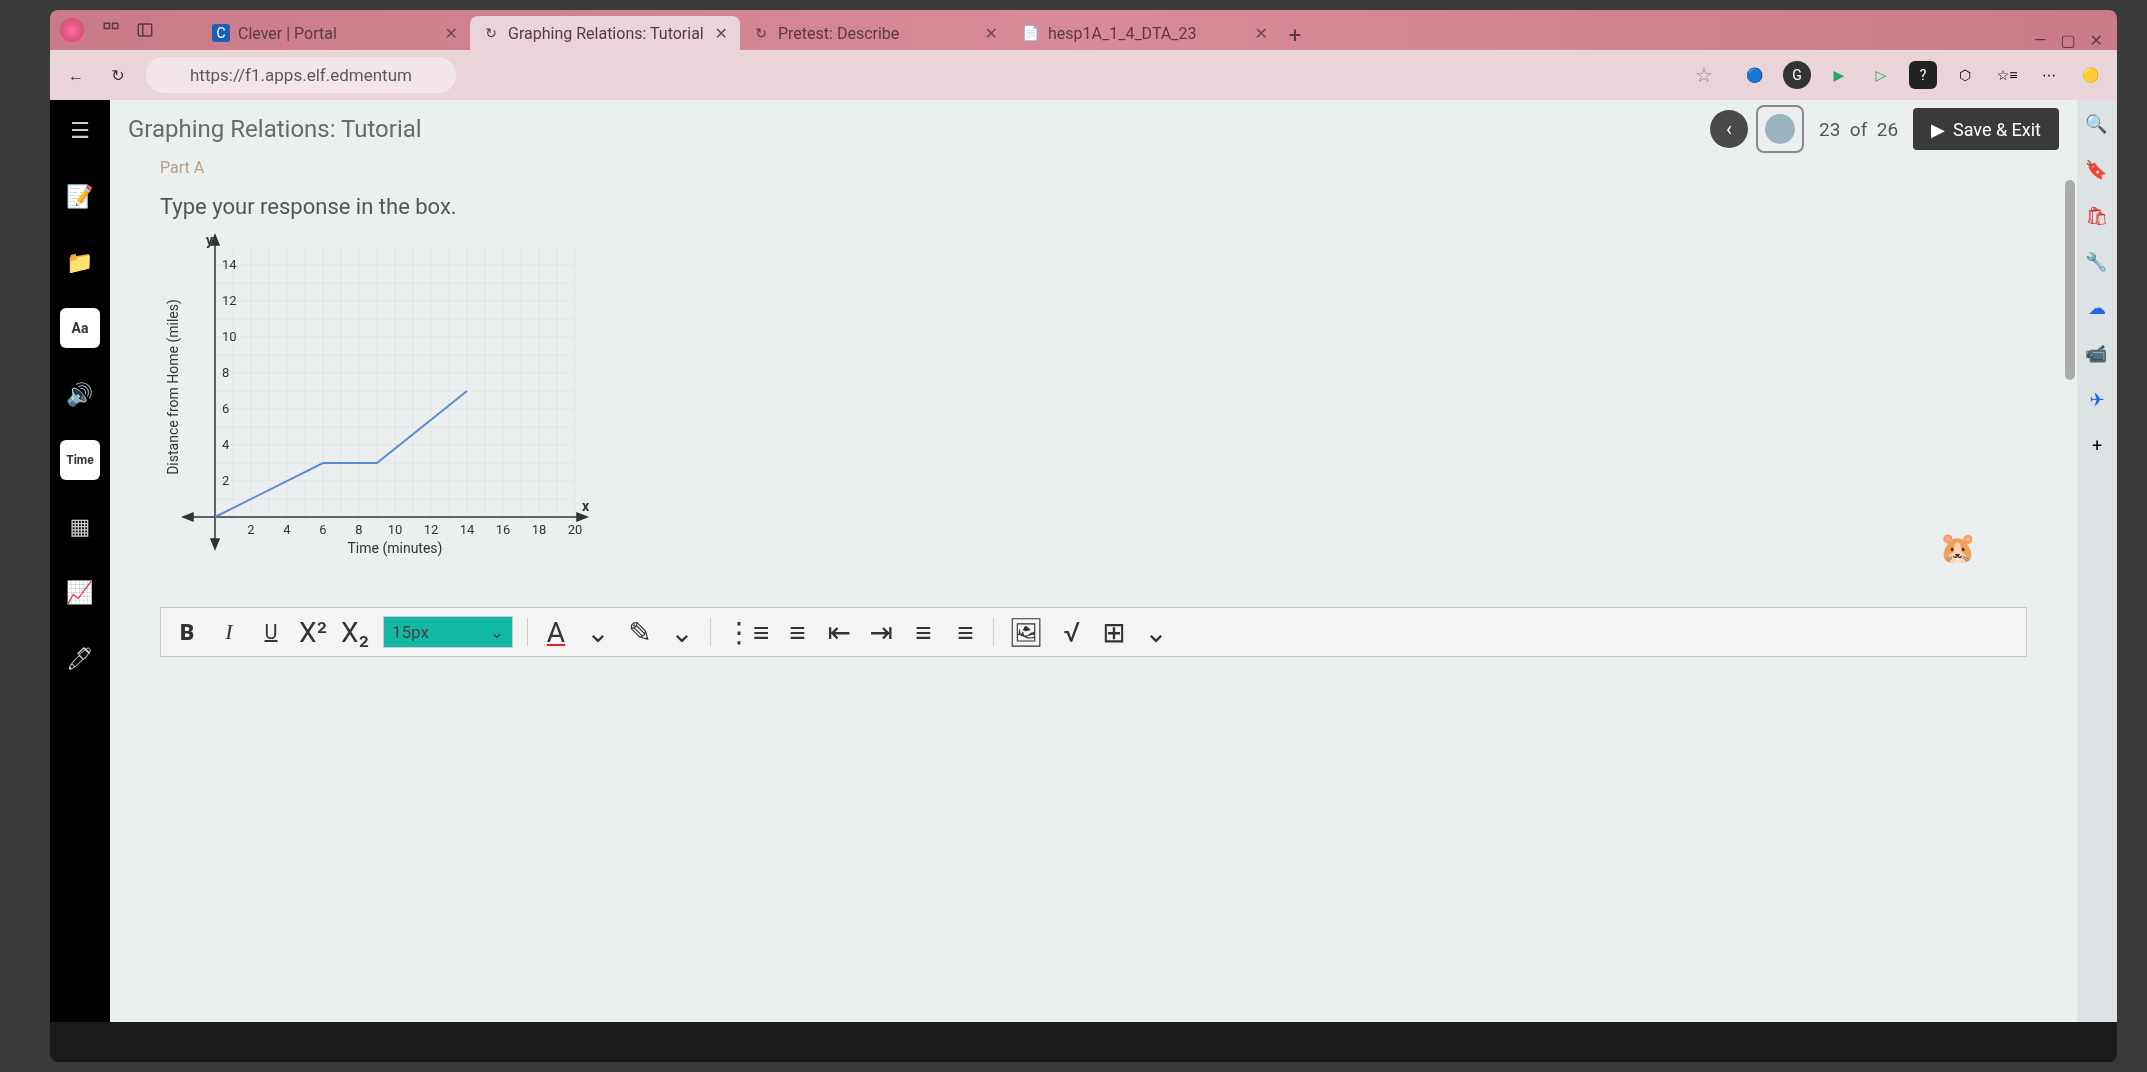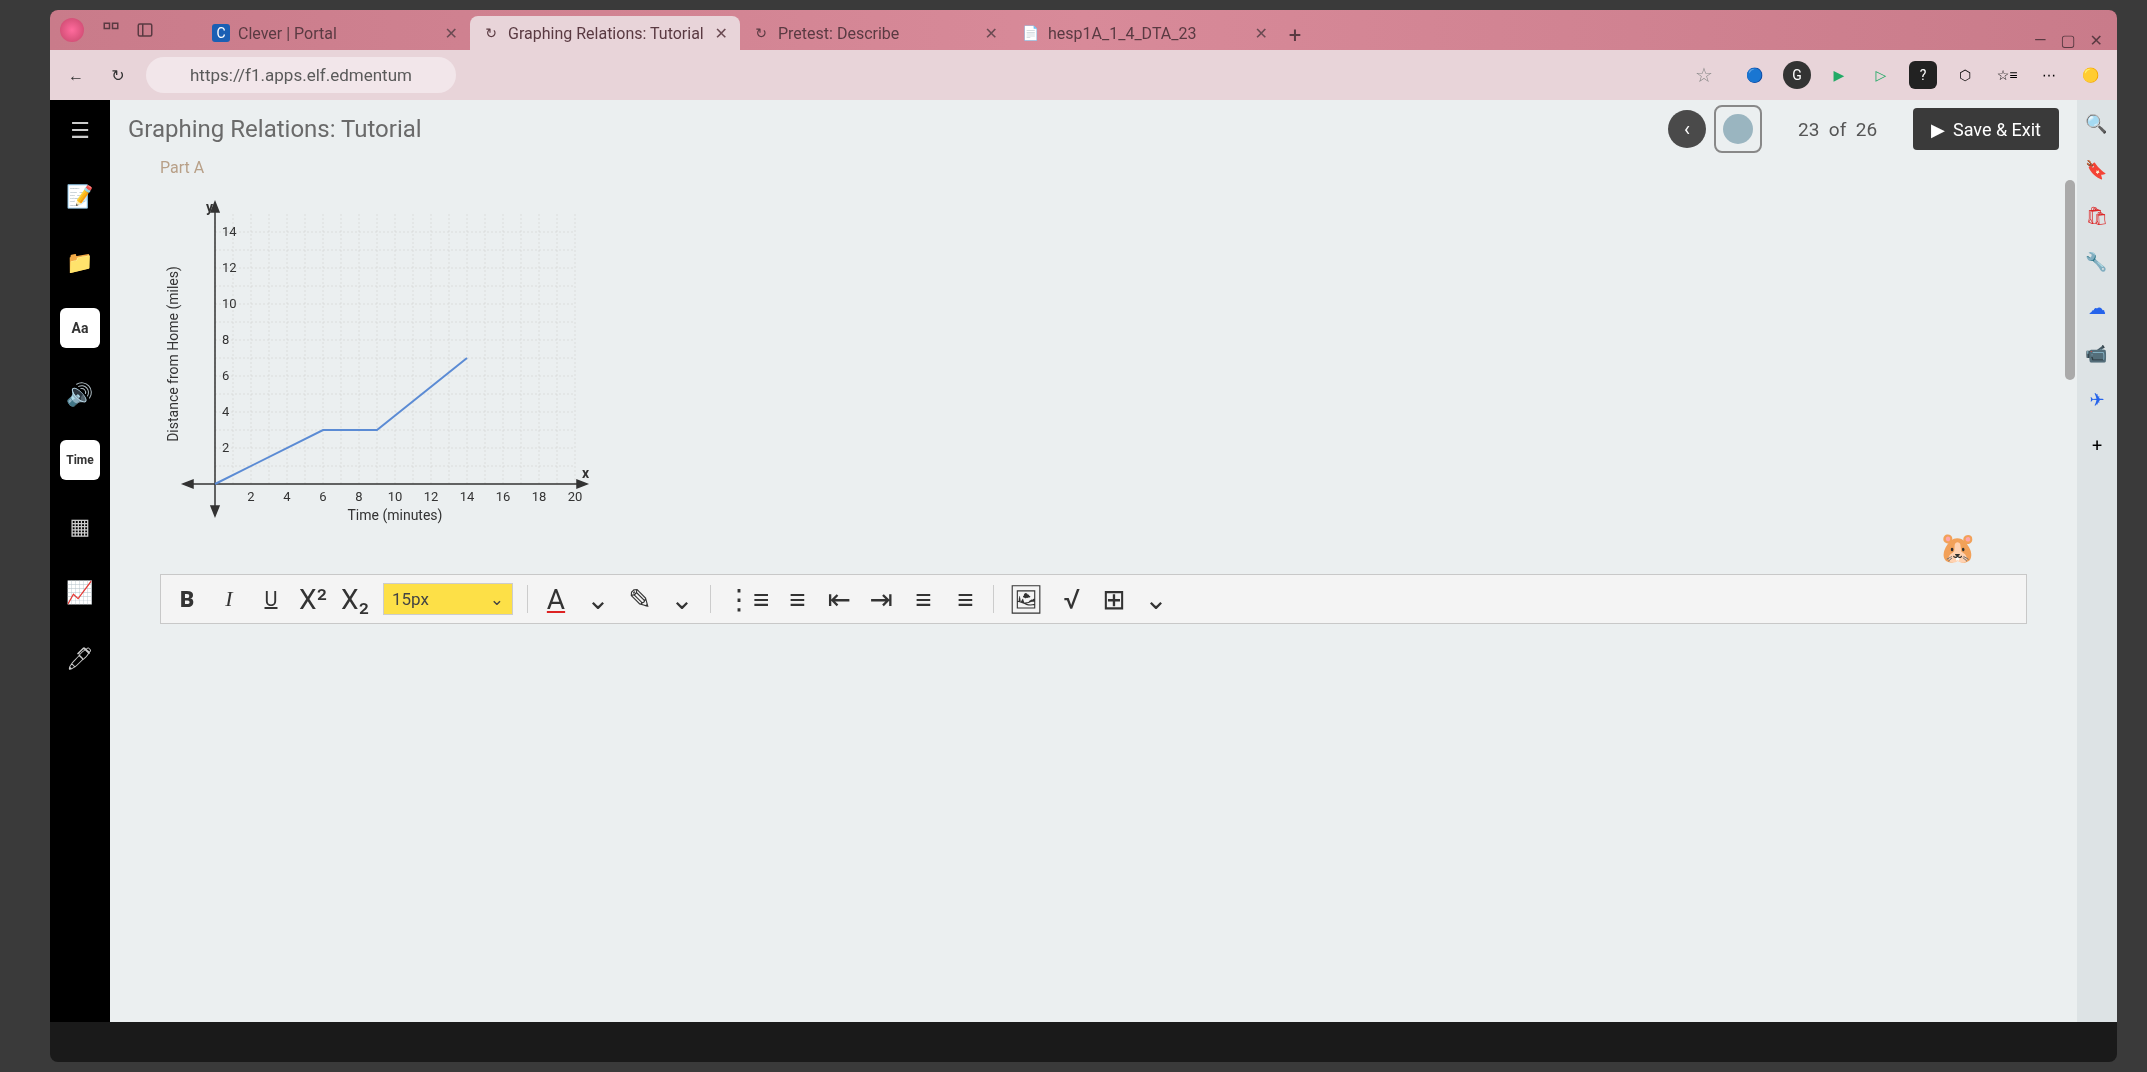--- a/index.html
+++ b/index.html
@@ -35,37 +35,37 @@
 .rail-icon { width: 40px; height: 40px; display: flex; align-items: center; justify-content: center; color: #ccc; cursor: pointer; font-size: 22px; }
 .rail-icon.box { background: #fff; color: #333; border-radius: 6px; font-size: 14px; font-weight: bold; }
 
 .main-area { flex: 1; background: #ebeff0; display: flex; flex-direction: column; position: relative; }
 .breadcrumb-bar { height: 58px; display: flex; align-items: center; padding: 0 18px; gap: 14px; }
 .crumb-title { font-size: 24px; color: #6a6a6a; flex: 1; }
 .page-nav { display: flex; align-items: center; gap: 8px; }
 .circ-btn { width: 38px; height: 38px; border-radius: 50%; background: #4a4a4a; color: #fff; display: flex; align-items: center; justify-content: center; cursor: pointer; font-size: 20px; }
 .dot-ind { width: 48px; height: 48px; border: 2px solid #888; border-radius: 8px; display: flex; align-items: center; justify-content: center; }
 .dot-ind .dot { width: 30px; height: 30px; border-radius: 50%; background: #9ab5c0; }
-.page-of { font-size: 19px; color: #555; margin: 0 28px; }
+.page-of { font-size: 19px; color: #555; margin: 0 7px; }
 .save-exit { height: 42px; background: #3a3a3a; color: #fff; border: none; border-radius: 4px; padding: 0 18px; font-size: 18px; cursor: pointer; display: flex; align-items: center; gap: 8px; }
 
 .question-body { flex: 1; padding: 0 50px; overflow: auto; }
 .instr { font-size: 22px; color: #555; margin: 8px 0; }
 .subtitle { font-size: 16px; color: #b8a088; margin-bottom: 17px; }
 .prompt-text { font-size: 22px; color: #444; margin: 10px 0 20px 0; line-height: 1.4; }
 
 .chart-box { width: 440px; height: 340px; position: relative; }
 .chart-box svg { width: 100%; height: 100%; }
 
 .editor-toolbar { height: 50px; border: 1px solid #c8c8c8; background: #f4f4f4; display: flex; align-items: center; padding: 0 12px; gap: 14px; margin-top: 40px; }
 .tb-btn { min-width: 28px; height: 32px; display: flex; align-items: center; justify-content: center; cursor: pointer; font-size: 28px; color: #333; }
 .tb-btn.bold { font-weight: 900; font-size: 22px; }
 .tb-btn.ital { font-style: italic; font-family: serif; font-size: 22px; }
 .tb-btn.und { text-decoration: underline; font-size: 20px; }
-.tb-sel { height: 32px; min-width: 130px; border: 1px solid #ccc; background: #fde047; padding: 0 8px; font-size: 17px; color: #444; display: flex; align-items: center; justify-content: space-between; }
+.tb-sel { height: 32px; min-width: 130px; border: 1px solid #ccc; background: #14b8a6; padding: 0 8px; font-size: 17px; color: #444; display: flex; align-items: center; justify-content: space-between; }
 .tb-sep { width: 1px; height: 28px; background: #ccc; }
 
 .scrollbar-v { position: absolute; right: 2px; top: 80px; width: 10px; height: 200px; background: #aaa; border-radius: 5px; }
 
 .rightrail { width: 40px; background: #dde3e5; display: flex; flex-direction: column; align-items: center; padding-top: 10px; gap: 20px; }
 .rr-icon { width: 26px; height: 26px; display: flex; align-items: center; justify-content: center; cursor: pointer; font-size: 18px; }
 
 .hamster { position: absolute; right: 100px; top: 430px; font-size: 30px; color: #c88; }
 </style>
 </head>
@@ -165,20 +165,21 @@
           </span>
           <button class="save-exit">
             <span>▶</span>
             <span>Save &amp; Exit</span>
           </button>
         </div>
       </div>
 
       <div class="question-body">
         <div class="subtitle">Part A</div>
+        <div class="instr">Type your response in the box.</div>
 
         <div class="chart-box">
           <svg viewBox="0 0 440 340">
 
             <g stroke="#c8c8c8" stroke-width="0.5" stroke-dasharray="2 2">
               <line x1="55" y1="20" x2="55" y2="290"></line>
                 <line x1="73" y1="20" x2="73" y2="290"></line>
               <line x1="91" y1="20" x2="91" y2="290"></line>
                 <line x1="109" y1="20" x2="109" y2="290"></line>
               <line x1="127" y1="20" x2="127" y2="290"></line>

